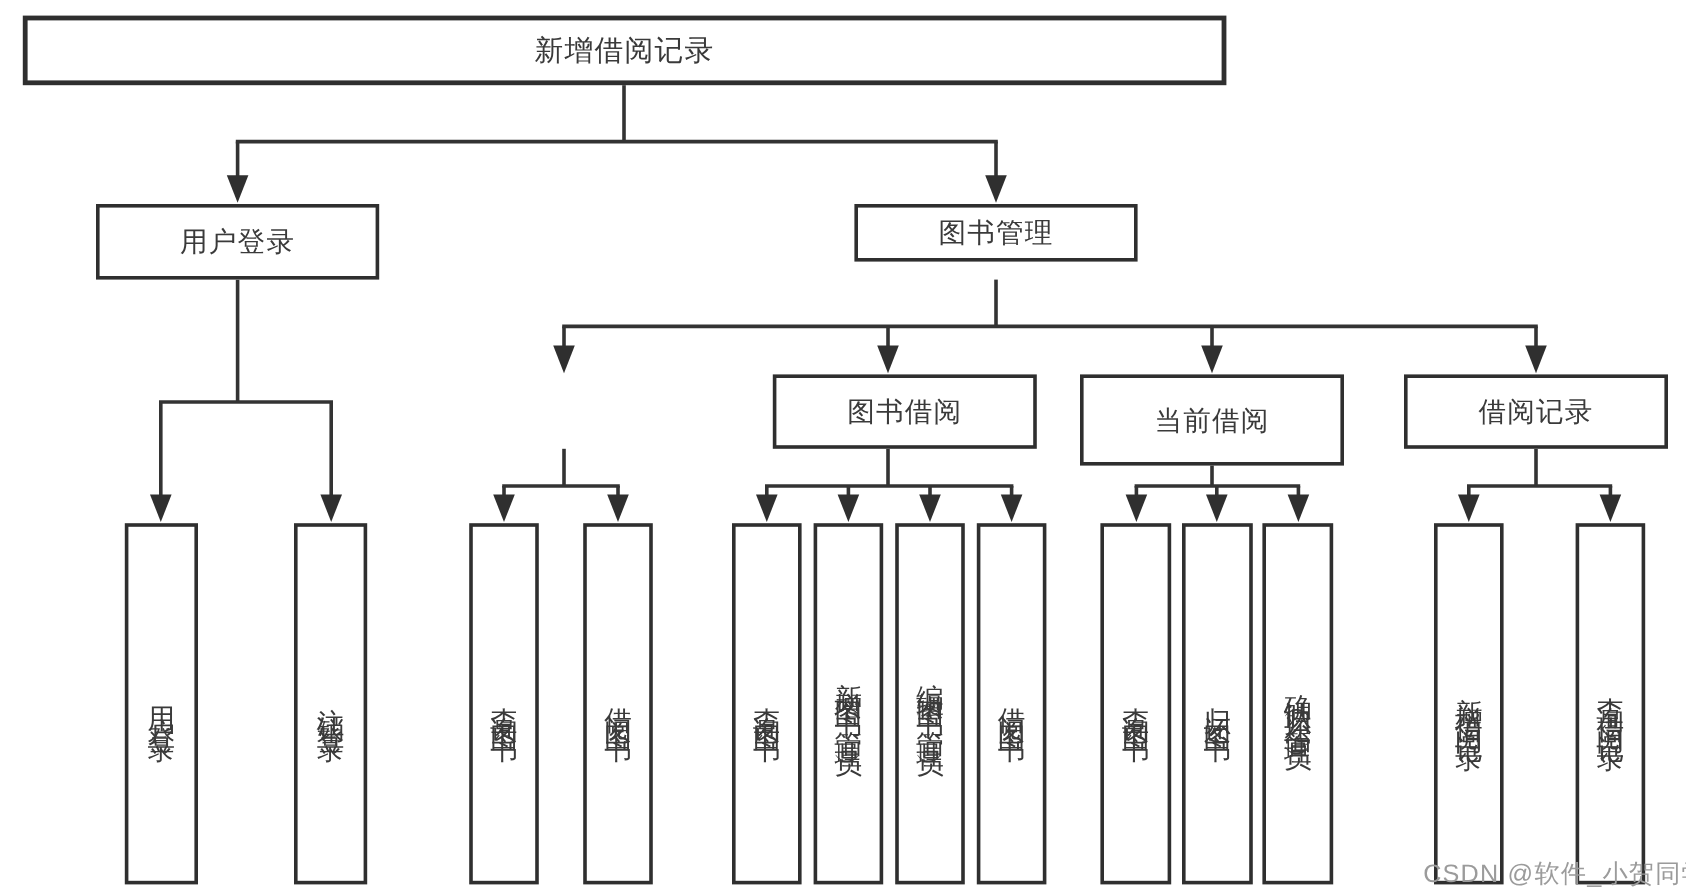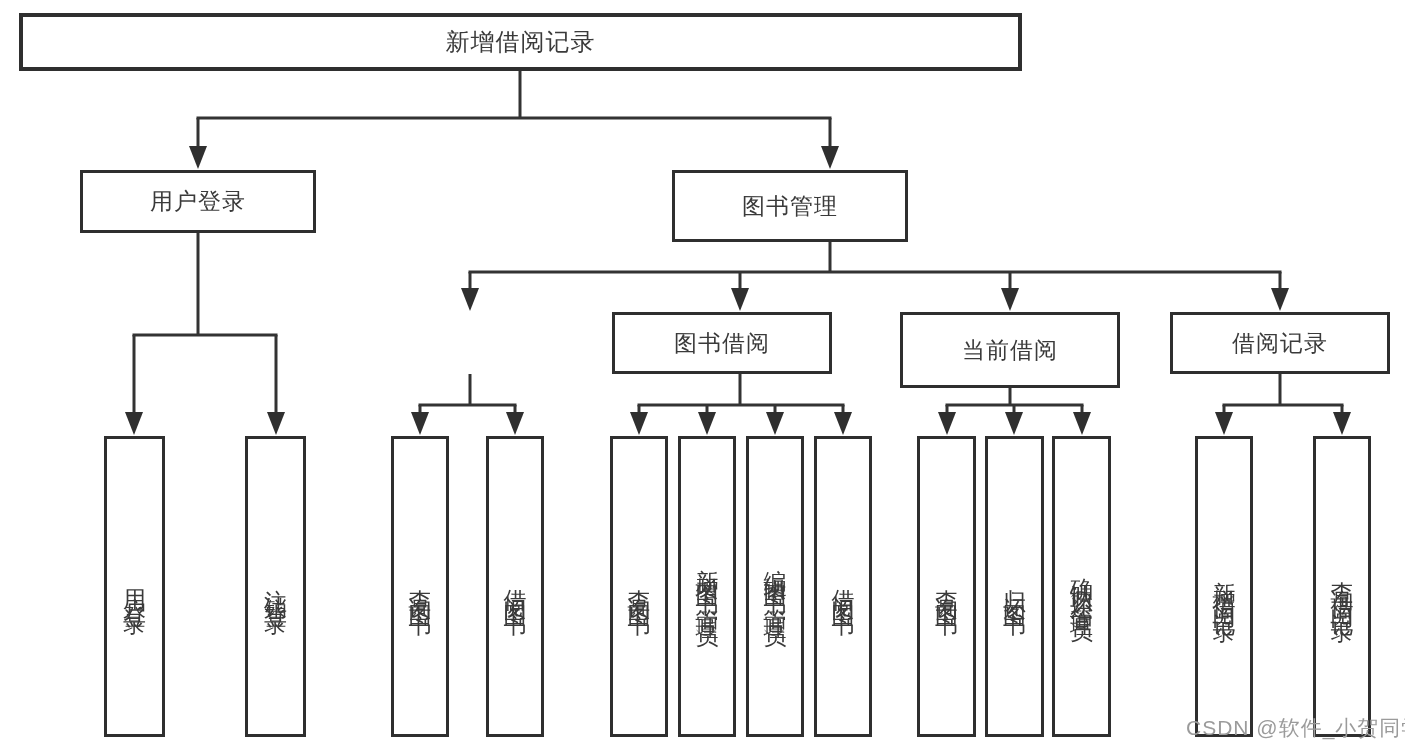--- a/index.html
+++ b/index.html
@@ -113,23 +113,23 @@
       <polygon points="1005,412 1023,412 1014,435"></polygon>
       <polygon points="1073,412 1091,412 1082,435"></polygon>
       <polygon points="1215,412 1233,412 1224,435"></polygon>
       <polygon points="1333,412 1351,412 1342,435"></polygon>
     </g>
   </svg>
 
   <div class="node root" style="left:19px;top:13px;width:1003px;height:58px;">新增借阅记录</div>
 
   <div class="node" style="left:80px;top:170px;width:236px;height:63px;">用户登录</div>
-  <div class="node" style="left:672px;top:170px;width:236px;height:72px;">图书管理</div>
+  <div class="node" style="left:712px;top:170px;width:236px;height:48px;">图书管理</div>
 
-  <div class="node" style="left:612px;top:312px;width:220px;height:62px;">图书借阅</div>
+  <div class="node" style="left:644px;top:312px;width:220px;height:62px;">图书借阅</div>
   <div class="node" style="left:900px;top:312px;width:220px;height:76px;">当前借阅</div>
   <div class="node" style="left:1170px;top:312px;width:220px;height:62px;">借阅记录</div>
 
   <div class="node leaf" style="left:104px;top:436px;width:61px;height:301px;">用户登录</div>
   <div class="node leaf" style="left:245px;top:436px;width:61px;height:301px;">注销登录</div>
 
   <div class="node leaf" style="left:391px;top:436px;width:58px;height:301px;">查询图书</div>
   <div class="node leaf" style="left:486px;top:436px;width:58px;height:301px;">借阅图书</div>
 
   <div class="node leaf" style="left:610px;top:436px;width:58px;height:301px;">查询图书</div>

